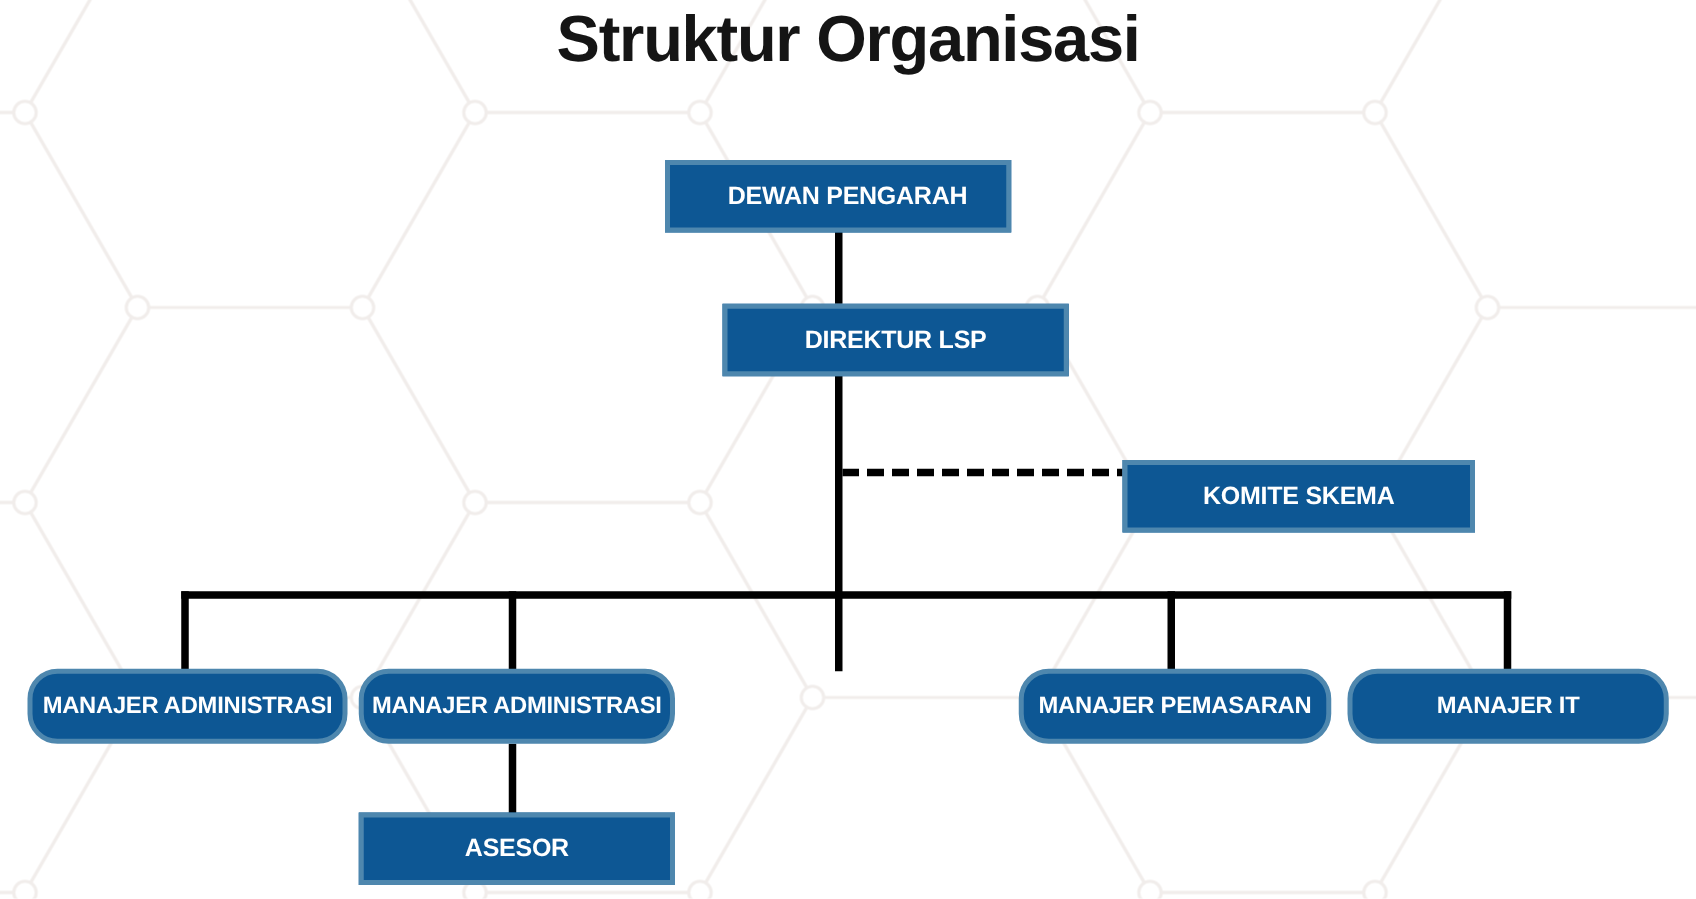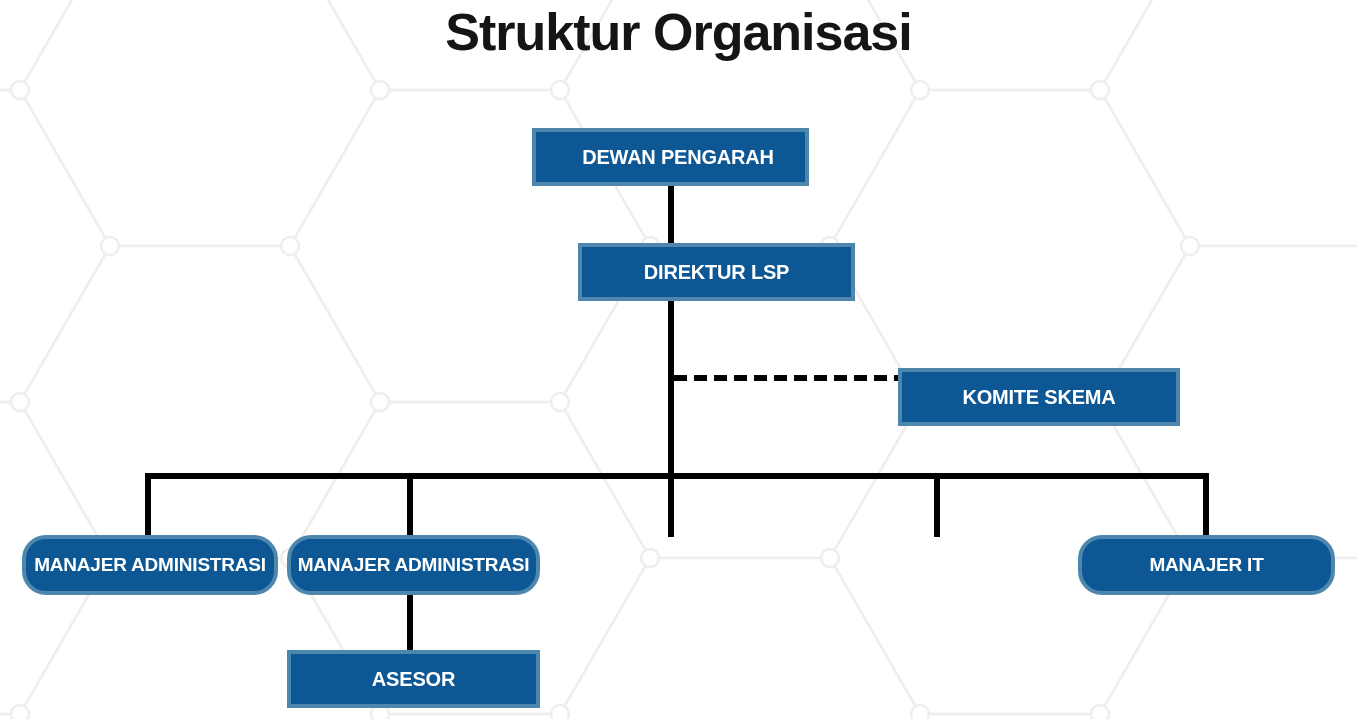--- a/index.html
+++ b/index.html
@@ -119,20 +119,23 @@
 
   <div class="node small" style="left:22px; top:535px; width:256px; height:60px;">
     <span>MANAJER ADMINISTRASI</span>
   </div>
 
   <div class="node small" style="left:287px; top:535px; width:253px; height:60px;">
     <span>MANAJER ADMINISTRASI</span>
   </div>
 
 
+  <div class="node small" style="left:815px; top:535px; width:250px; height:60px;">
+    <span>MANAJER PEMASARAN</span>
+  </div>
 
   <div class="node small" style="left:1078px; top:535px; width:257px; height:60px;">
     <span>MANAJER IT</span>
   </div>
 
   <div class="node" style="left:287px; top:650px; width:253px; height:58px;">
     <span>ASESOR</span>
   </div>
 
 </div>

